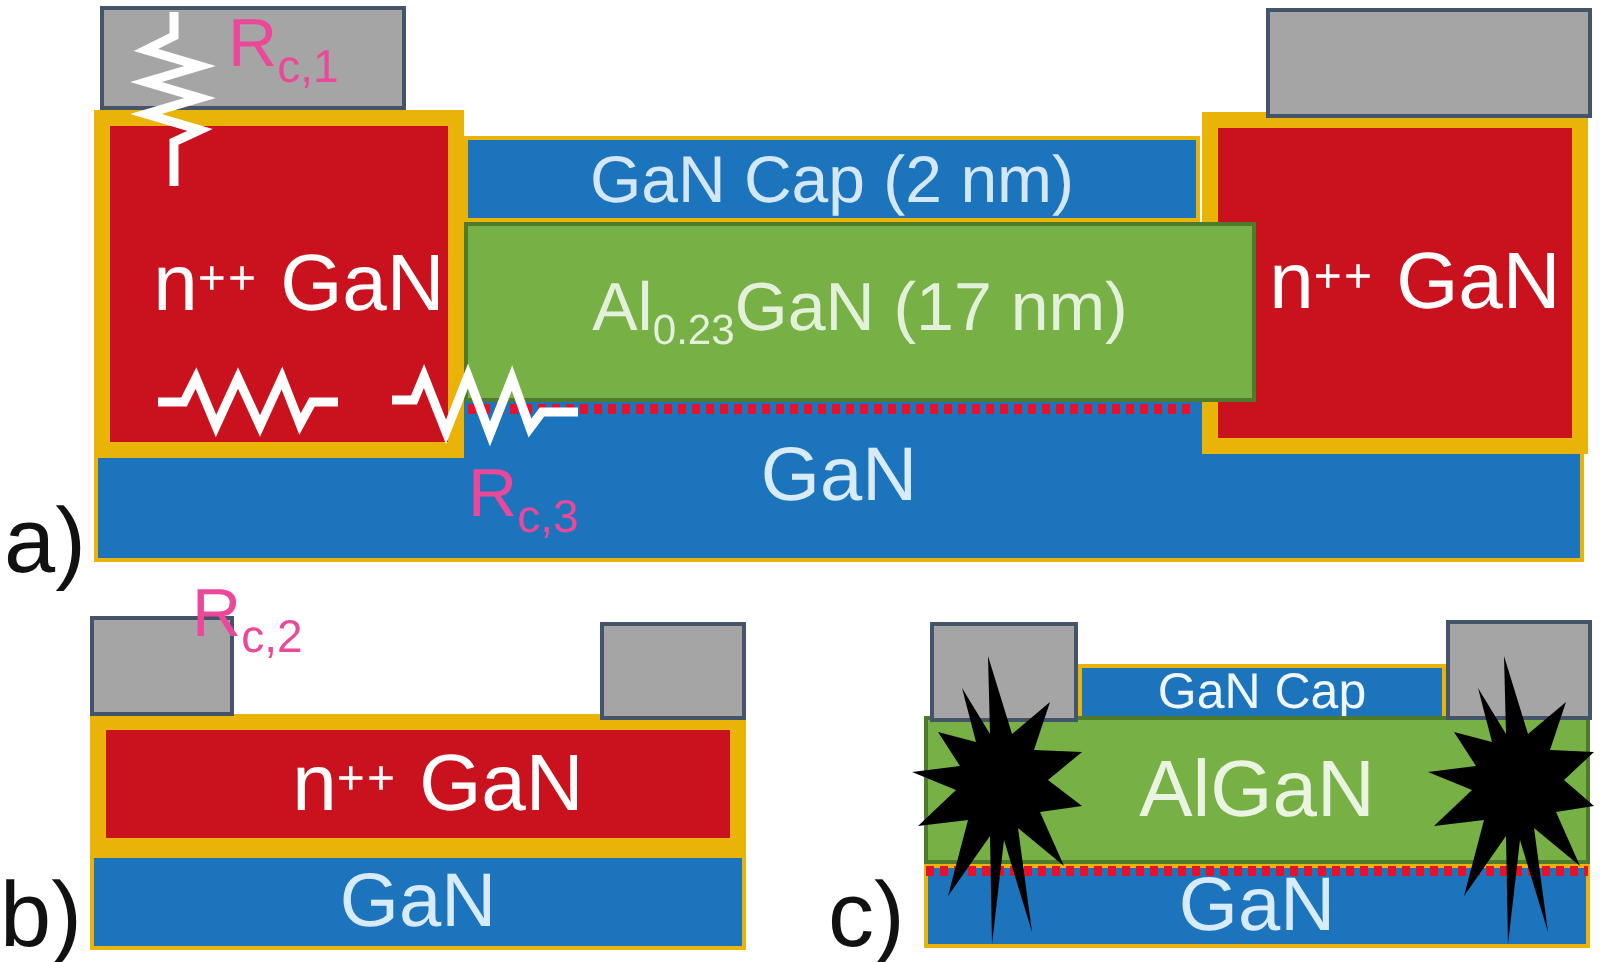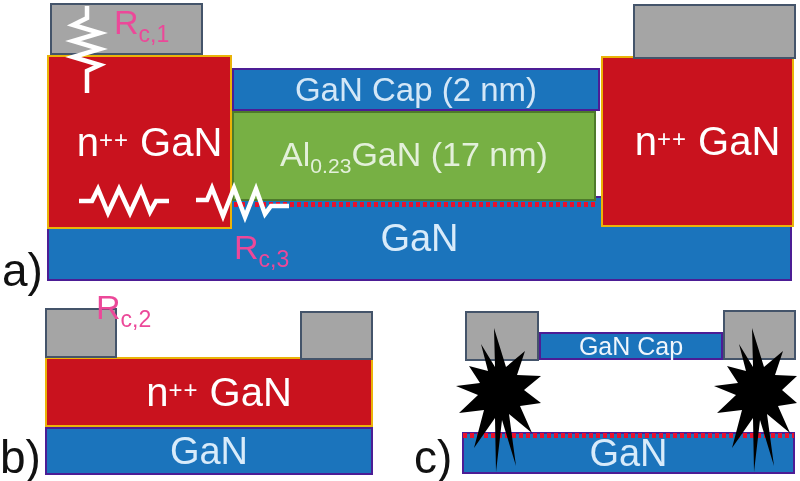--- a/index.html
+++ b/index.html
@@ -2,22 +2,22 @@
 <html style="--red_layer: #C9121E; --blue_layer: #1B74BC; --green_layer: #77B044; --gray_contact: #A5A5A5; --dotted_line: #E8112D;"><head>
 <meta charset="utf-8">
 <style>
   html,body{margin:0;padding:0;background:#ffffff;}
   .figure{
     position:relative;width:800px;height:481px;background:#ffffff;overflow:hidden;
     font-family:"Liberation Sans",sans-serif;
   }
   .rect{position:absolute;box-sizing:border-box;display:flex;align-items:center;justify-content:center;}
   .gray{background:var(--gray_contact);border:2px solid #44546A;z-index:20;}
-  .red{background:var(--red_layer);border:2px solid #eab308;z-index:12;color:#ffffff;padding-left:20px;}
-  .blue{background:var(--blue_layer);border:2px solid #4c1d95;z-index:10;}
+  .red{background:var(--red_layer);border:8px solid #eab308;z-index:12;color:#ffffff;padding-left:20px;}
+  .blue{background:var(--blue_layer);border:2px solid #eab308;z-index:10;}
   .green{background:var(--green_layer);border:2px solid #4E7A2B;z-index:15;}
   .capbar{z-index:8;text-align:right;}
   .dots{
     position:absolute;height:5px;z-index:30;
     background-image:repeating-linear-gradient(90deg,var(--dotted_line) 0 4px,transparent 4px 7px);
   }
   .txt{white-space:pre;}
   .t-cap{color:#D3E7F7;font-size:33px;}
   .t-algan{color:#E3F0DA;font-size:34px;}
   .t-ganblue{color:#D8EBFA;font-size:38px;}
@@ -48,21 +48,21 @@
   </div>
 
   <div class="rect red" style="left:601px;top:56px;width:193px;height:171px;">
     <span class="txt t-nppgan"><span>n</span><sup class="pp">++</sup><span> GaN</span></span>
   </div>
 
   <div class="rect blue" style="left:232px;top:68px;width:368px;height:43px;z-index:15;">
     <span class="txt t-cap">GaN Cap (2 nm)</span>
   </div>
 
-  <div class="rect green" style="left:232px;top:111px;width:364px;height:90px;">
+  <div class="rect green" style="left:232px;top:111px;width:396px;height:90px;">
     <span class="txt t-algan"><span>Al</span><sub class="frac">0.23</sub><span>GaN (17 nm)</span></span>
   </div>
 
   <div class="rect gray" style="left:50px;top:3px;width:153px;height:52px;"></div>
   <div class="rect gray" style="left:633px;top:4px;width:163px;height:55px;"></div>
 
   <div class="dots" style="left:234px;top:202px;width:362px;"></div>
 
   <svg class="overlay" width="800" height="481" viewBox="0 0 800 481">
     <polyline points="87,6 87,18 73,25 100,33 73,41 100,49 73,57 100,65 87,71 87,93" fill="none" stroke="#FFFFFF" stroke-width="4.5"></polyline>
@@ -84,20 +84,23 @@
   </div>
   <div class="rect gray" style="left:45px;top:308px;width:72px;height:50px;"></div>
   <div class="rect gray" style="left:300px;top:311px;width:73px;height:49px;"></div>
 
   <span class="panel-letter" style="left:0px;top:434px;">b)</span>
 
   <div class="rect blue capbar" style="left:539px;top:332px;width:184px;height:28px;">
     <span class="txt t-ccap">GaN Cap</span>
   </div>
 
+  <div class="rect green" style="left:462px;top:358px;width:333px;height:74px;">
+    <span class="txt t-calgan">AlGaN</span>
+  </div>
 
   <div class="rect blue" style="left:462px;top:432px;width:333px;height:42px;">
     <span class="txt t-ganblue">GaN</span>
   </div>
 
   <div class="rect gray" style="left:465px;top:311px;width:74px;height:50px;"></div>
   <div class="rect gray" style="left:723px;top:310px;width:73px;height:50px;"></div>
 
   <div class="dots" style="left:463px;top:433px;width:331px;"></div>
 

